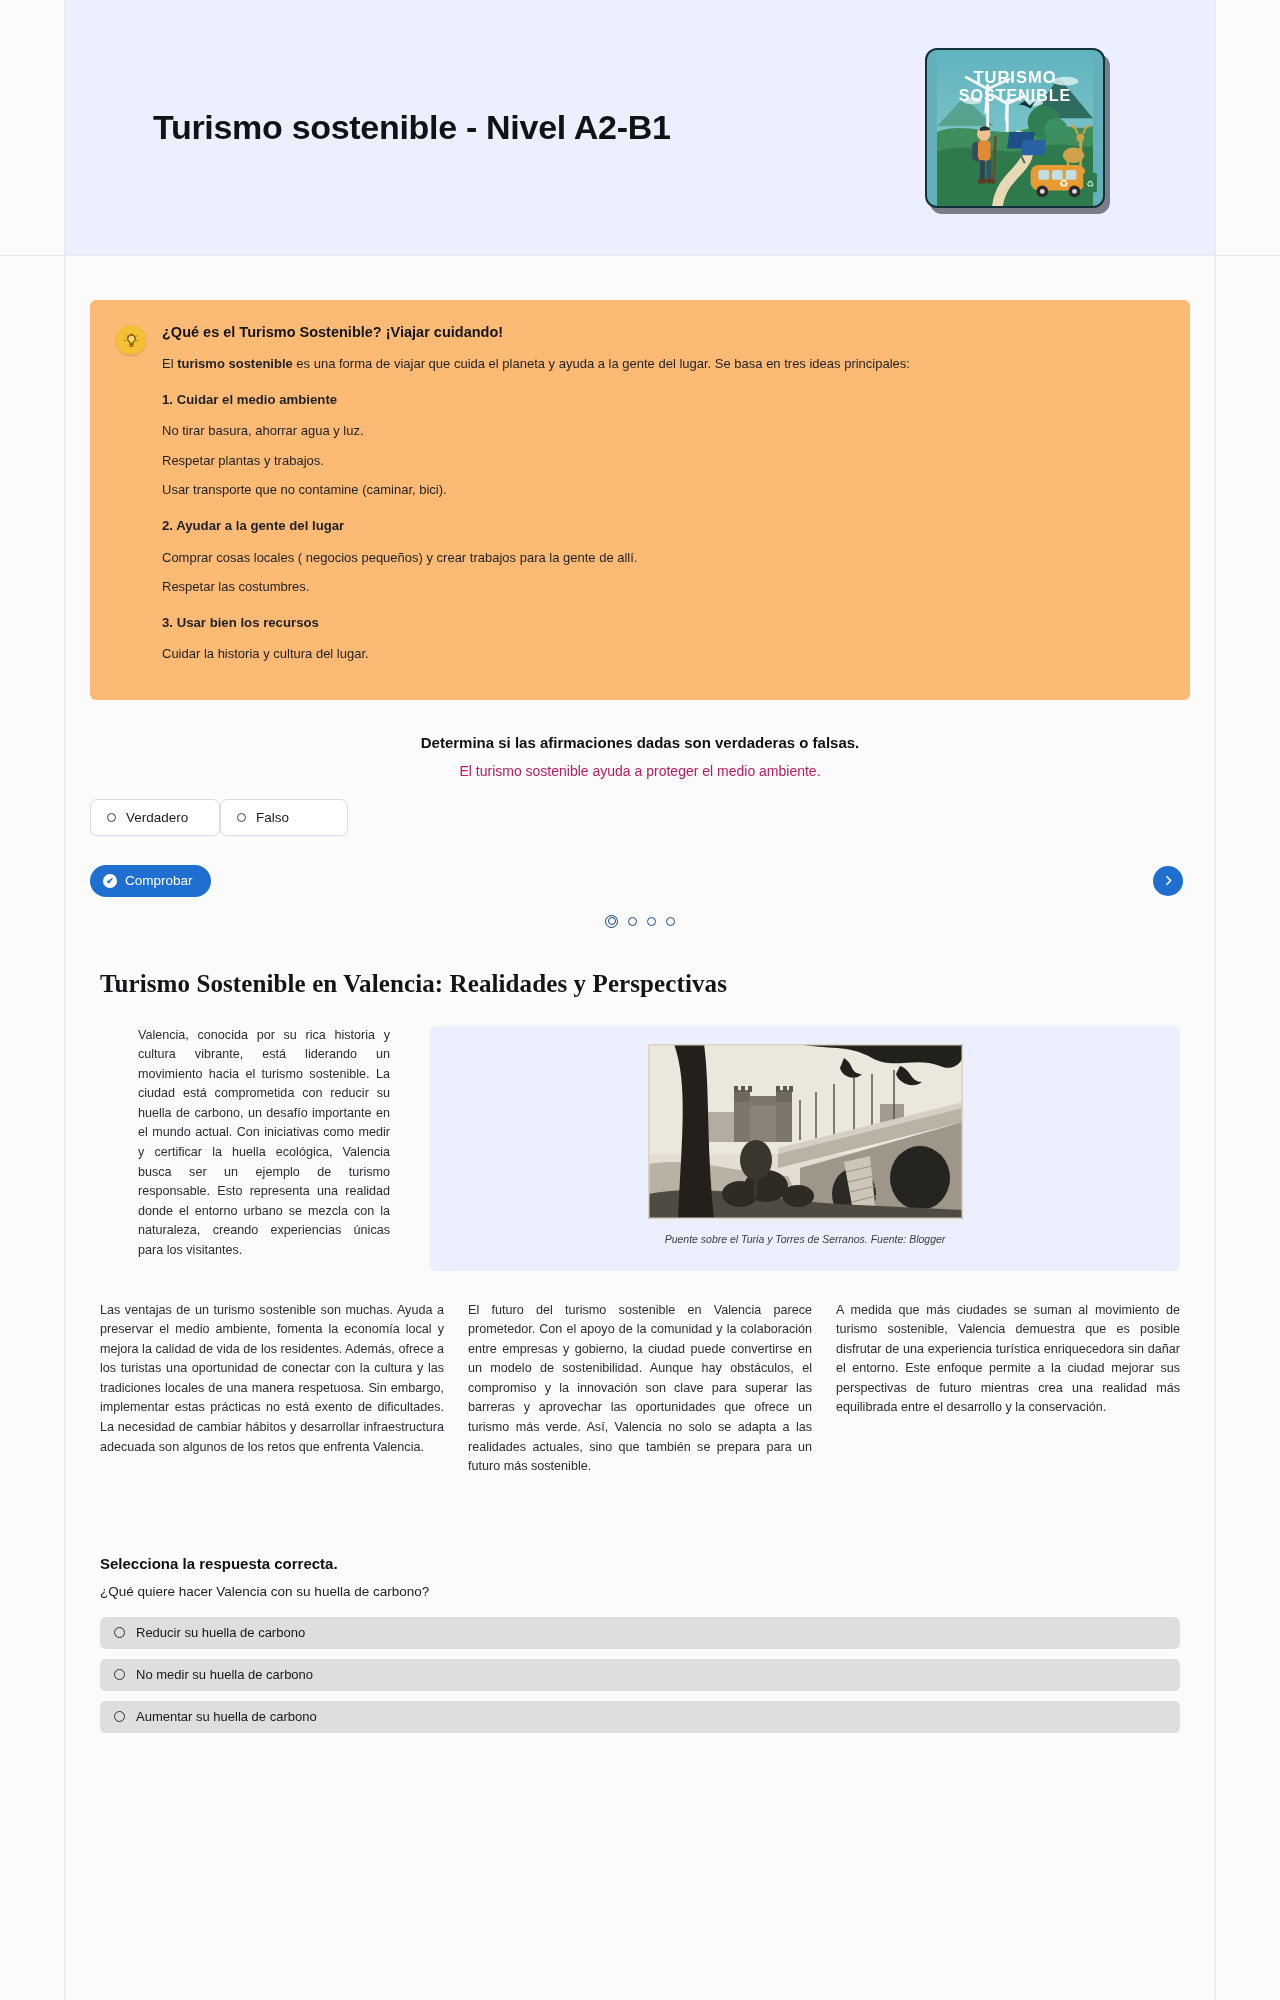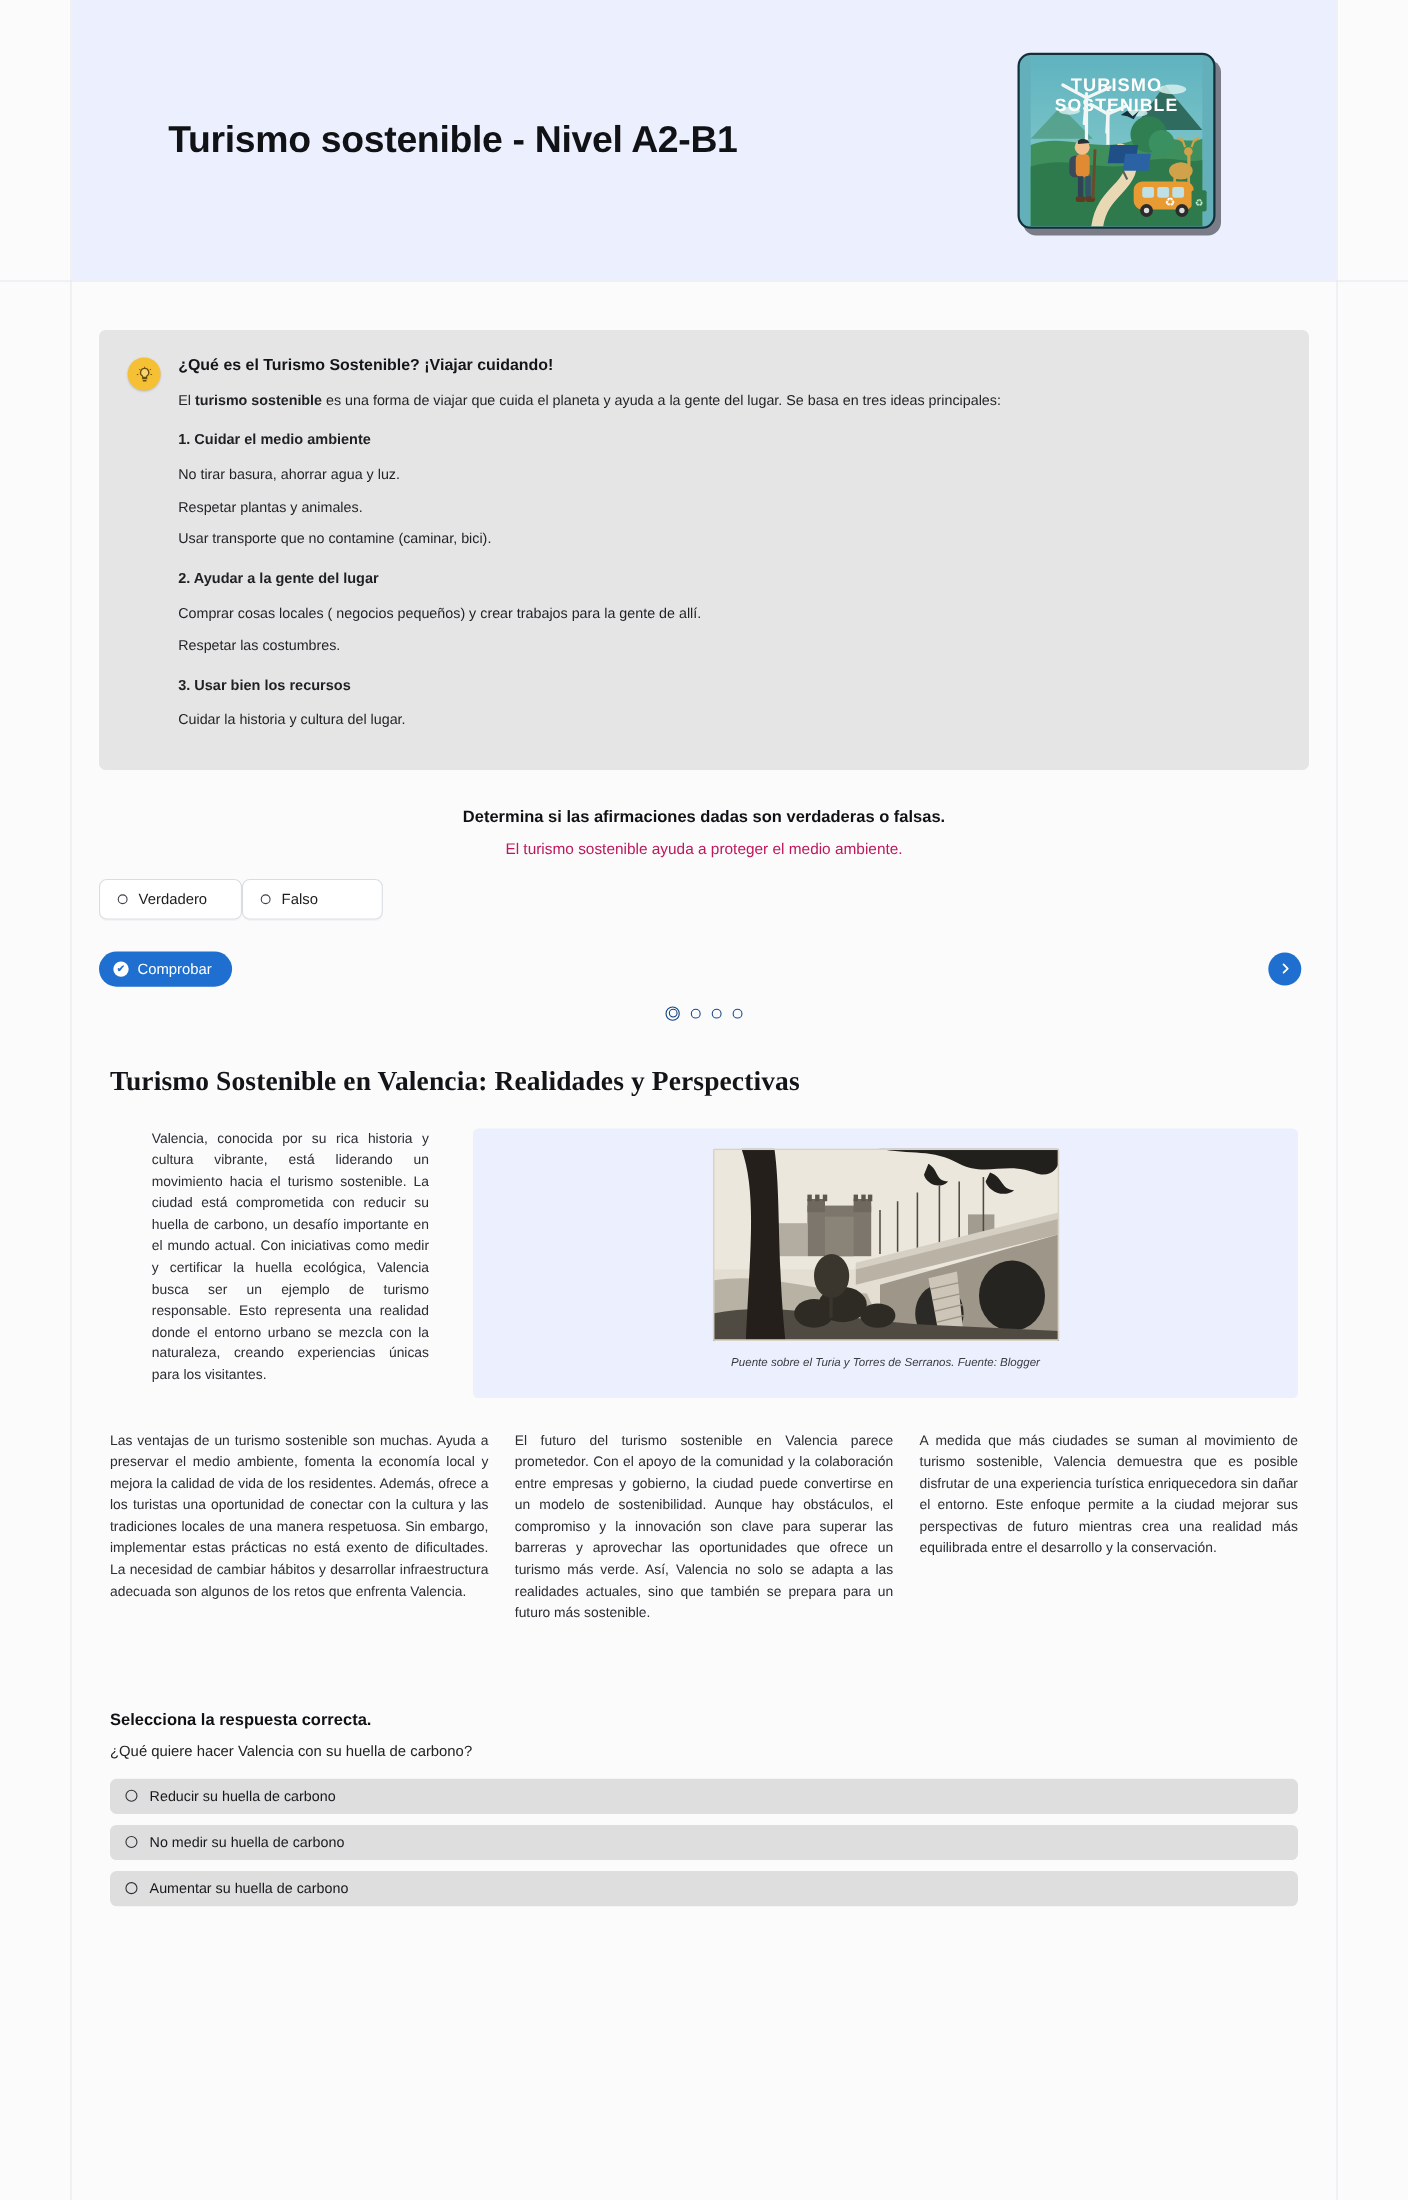--- a/index.html
+++ b/index.html
@@ -48,21 +48,21 @@
     background:#63b0bb;
   }
   .thumb svg { display:block; width:100%; height:100%; }
 
   
   .content { padding: 0 25px; }
 
   
   .callout {
     margin: 45px 0 0 0;
-    background:#e5e5e5;
+    background:#fdba74;
     border-radius:6px;
     padding: 22px 26px 26px 26px;
     display:flex;
     gap: 16px;
   }
   .bulb {
     flex: 0 0 auto;
     width:30px; height:30px; border-radius:50%;
     background:#f5c034;
     display:flex; align-items:center; justify-content:center;
@@ -305,21 +305,21 @@
           <path d="M12 3a6 6 0 0 0-3.6 10.8c.5.4.8 1 .8 1.6v.6h5.6v-.6c0-.6.3-1.2.8-1.6A6 6 0 0 0 12 3z" fill="#f7d574" stroke="#6b4e05"></path>
           <path d="M12 1v1.2M4.3 4.3l.9.9M1 12h1.2M19.8 5.2l.9-.9M21 12h1.2" stroke="#6b4e05" stroke-width="1.4"></path>
         </svg>
       </div>
       <div class="callout-body">
         <h3>¿Qué es el Turismo Sostenible? ¡Viajar cuidando!</h3>
         <p><span>El </span><b>turismo sostenible</b><span> es una forma de viajar que cuida el planeta y ayuda a la gente del lugar. Se basa en tres ideas principales:</span></p>
 
         <p class="sub">1. Cuidar el medio ambiente</p>
         <p class="line">No tirar basura, ahorrar agua y luz.</p>
-        <p class="line">Respetar plantas y animales.</p>
+        <p class="line">Respetar plantas y trabajos.</p>
         <p class="line">Usar transporte que no contamine (caminar, bici).</p>
 
         <p class="sub">2. Ayudar a la gente del lugar</p>
         <p class="line">Comprar cosas locales ( negocios pequeños) y crear trabajos para la gente de allí.</p>
         <p class="line">Respetar las costumbres.</p>
 
         <p class="sub">3. Usar bien los recursos</p>
         <p class="line">Cuidar la historia y cultura del lugar.</p>
       </div>
     </div>

